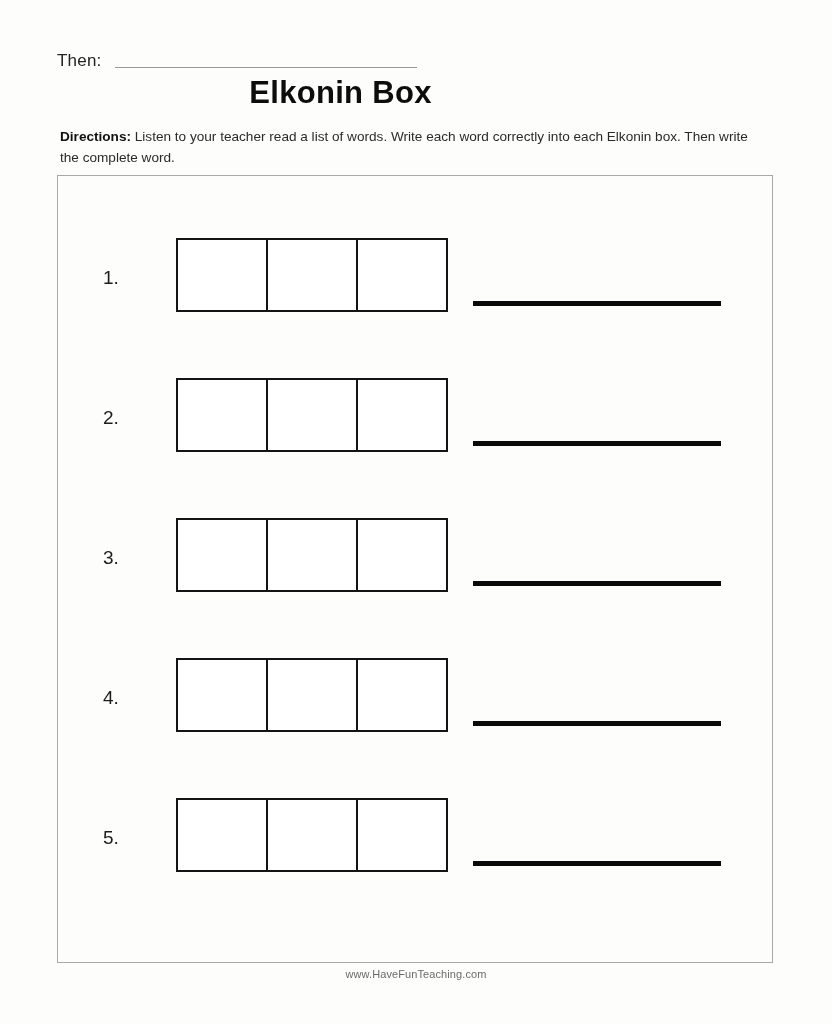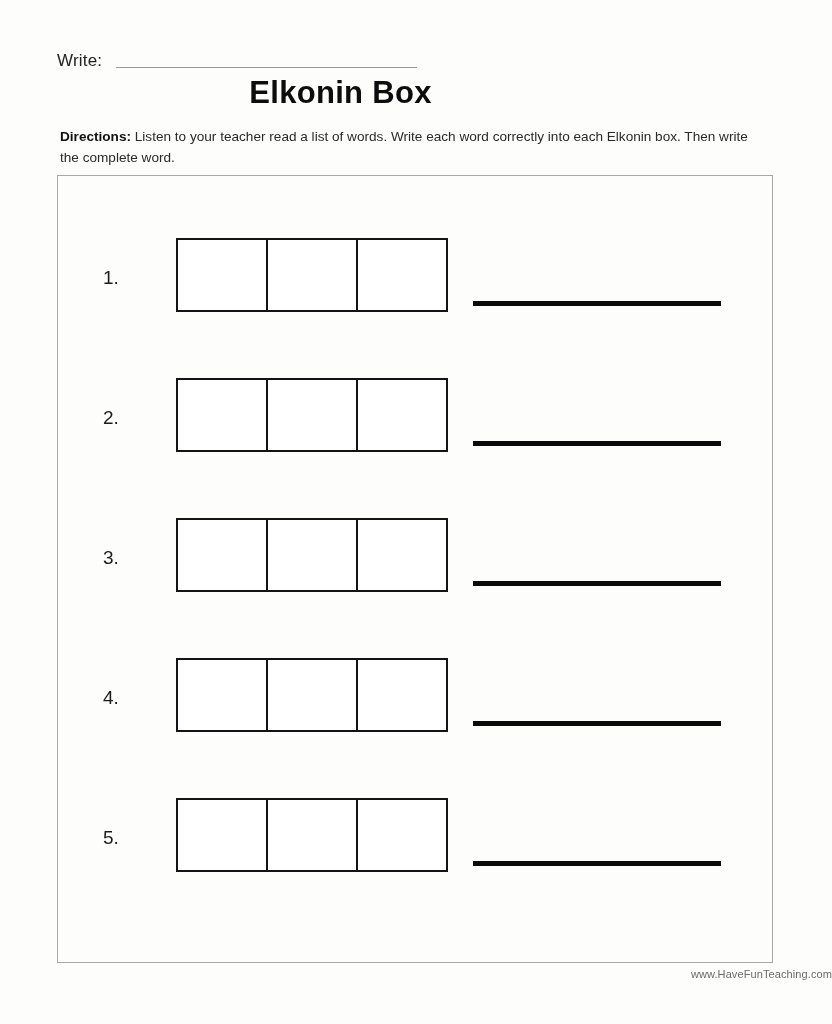--- a/index.html
+++ b/index.html
@@ -154,33 +154,33 @@
     height: 5px;
     background: #0a0a0a;
   }
 
   
   .footer {
     position: absolute;
     left: 0;
     top: 968px;
     width: 832px;
-    text-align: right;
+    text-align: center;
     font-size: 11px;
     color: #6b6b6b;
     letter-spacing: 0.1px;
   }
 </style>
 </head>
 <body>
 
 <div class="page">
 
   <div class="name-row">
-    <span class="name-label">Write:</span>
+    <span class="name-label">Then:</span>
     <span class="name-rule"></span>
   </div>
 
   <div class="title">Elkonin Box</div>
 
   <div class="directions">
     <b>Directions:</b><span> Listen to your teacher read a list of words.  Write each word correctly into each Elkonin box. Then write the complete word.</span>
   </div>
 
   <div class="frame"></div>

